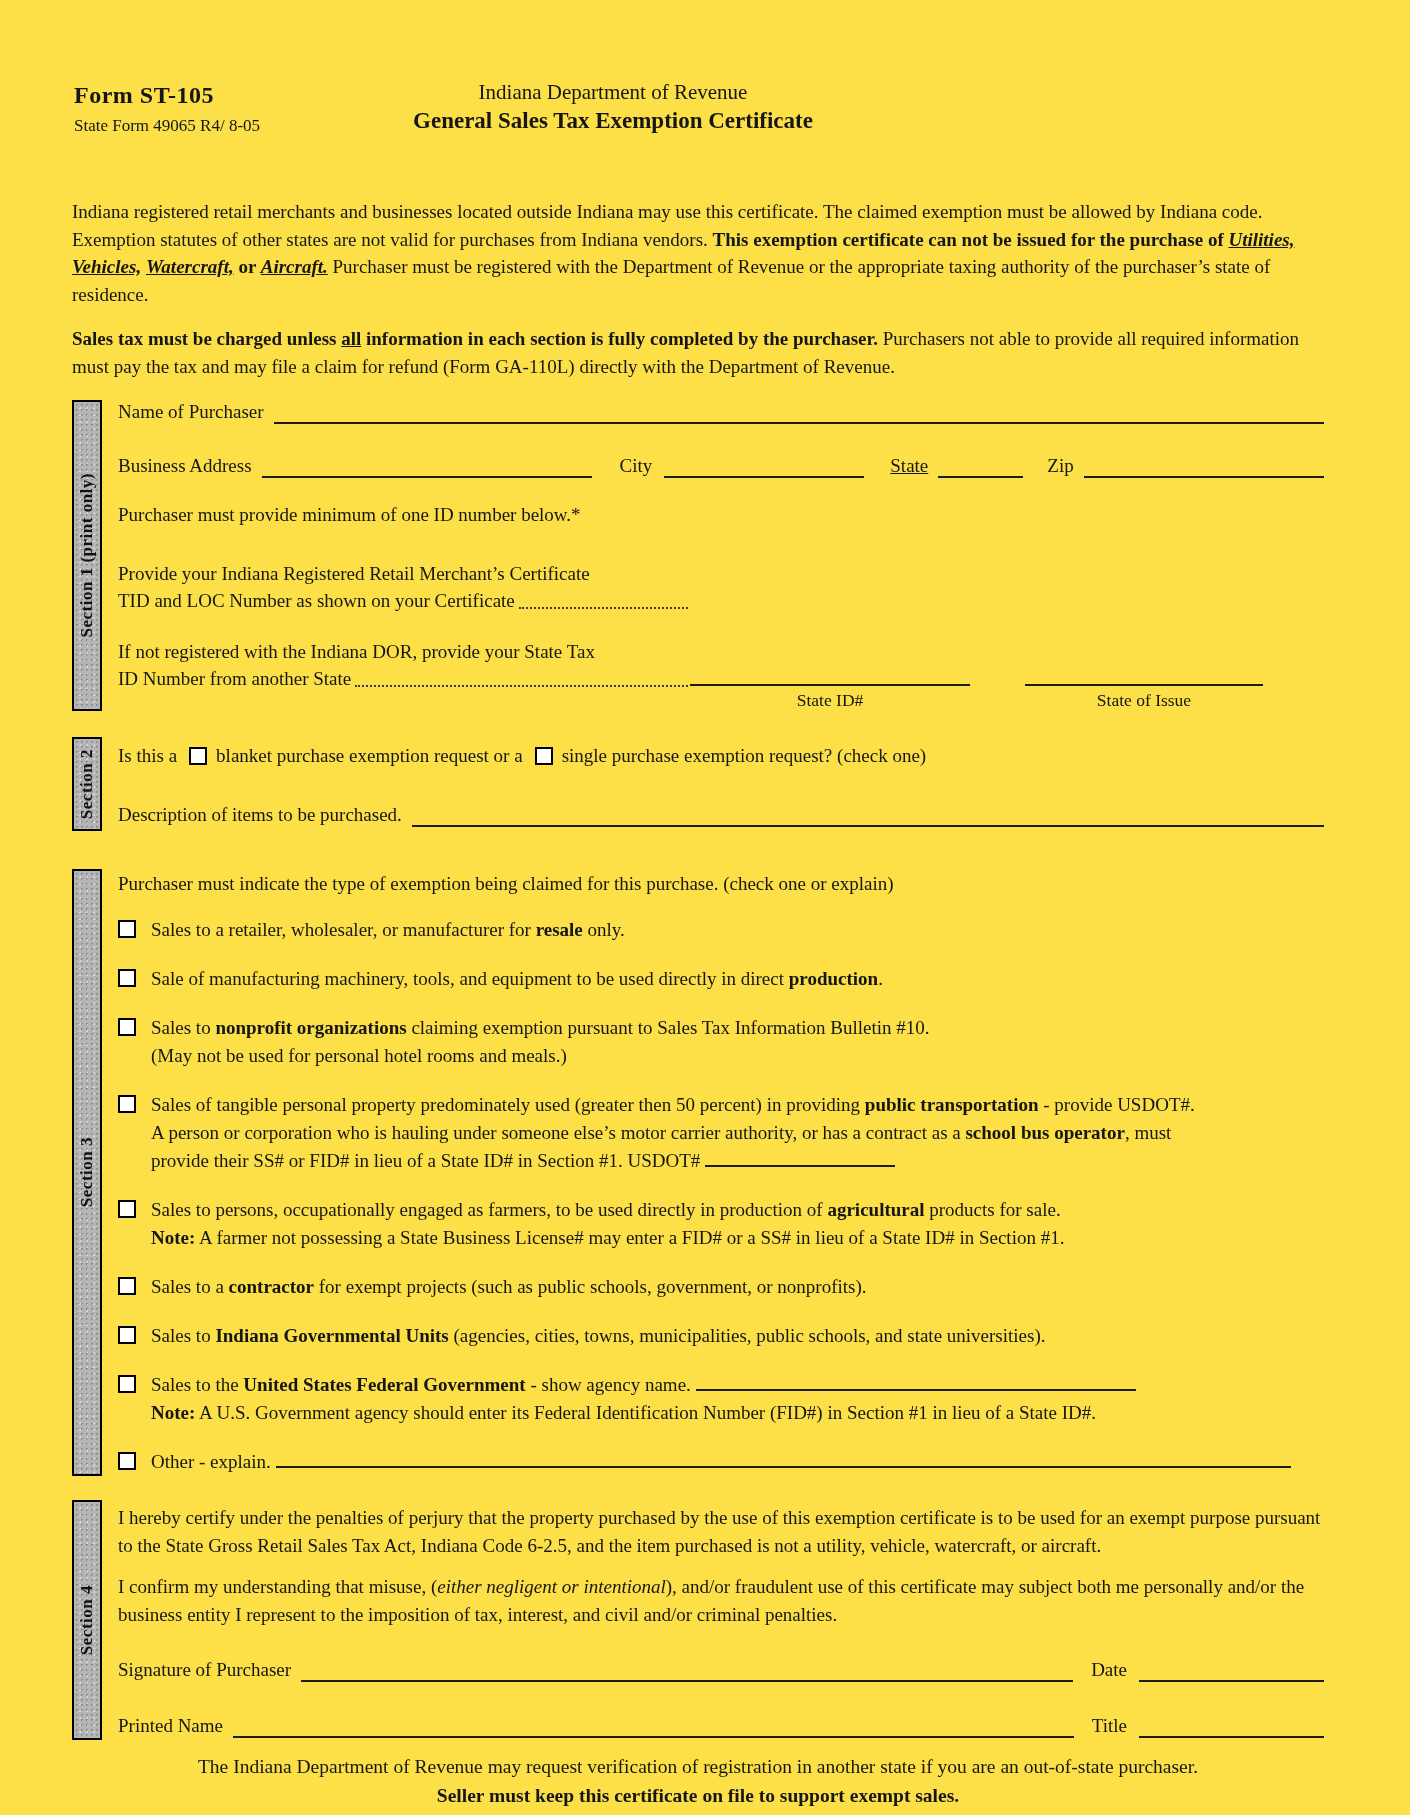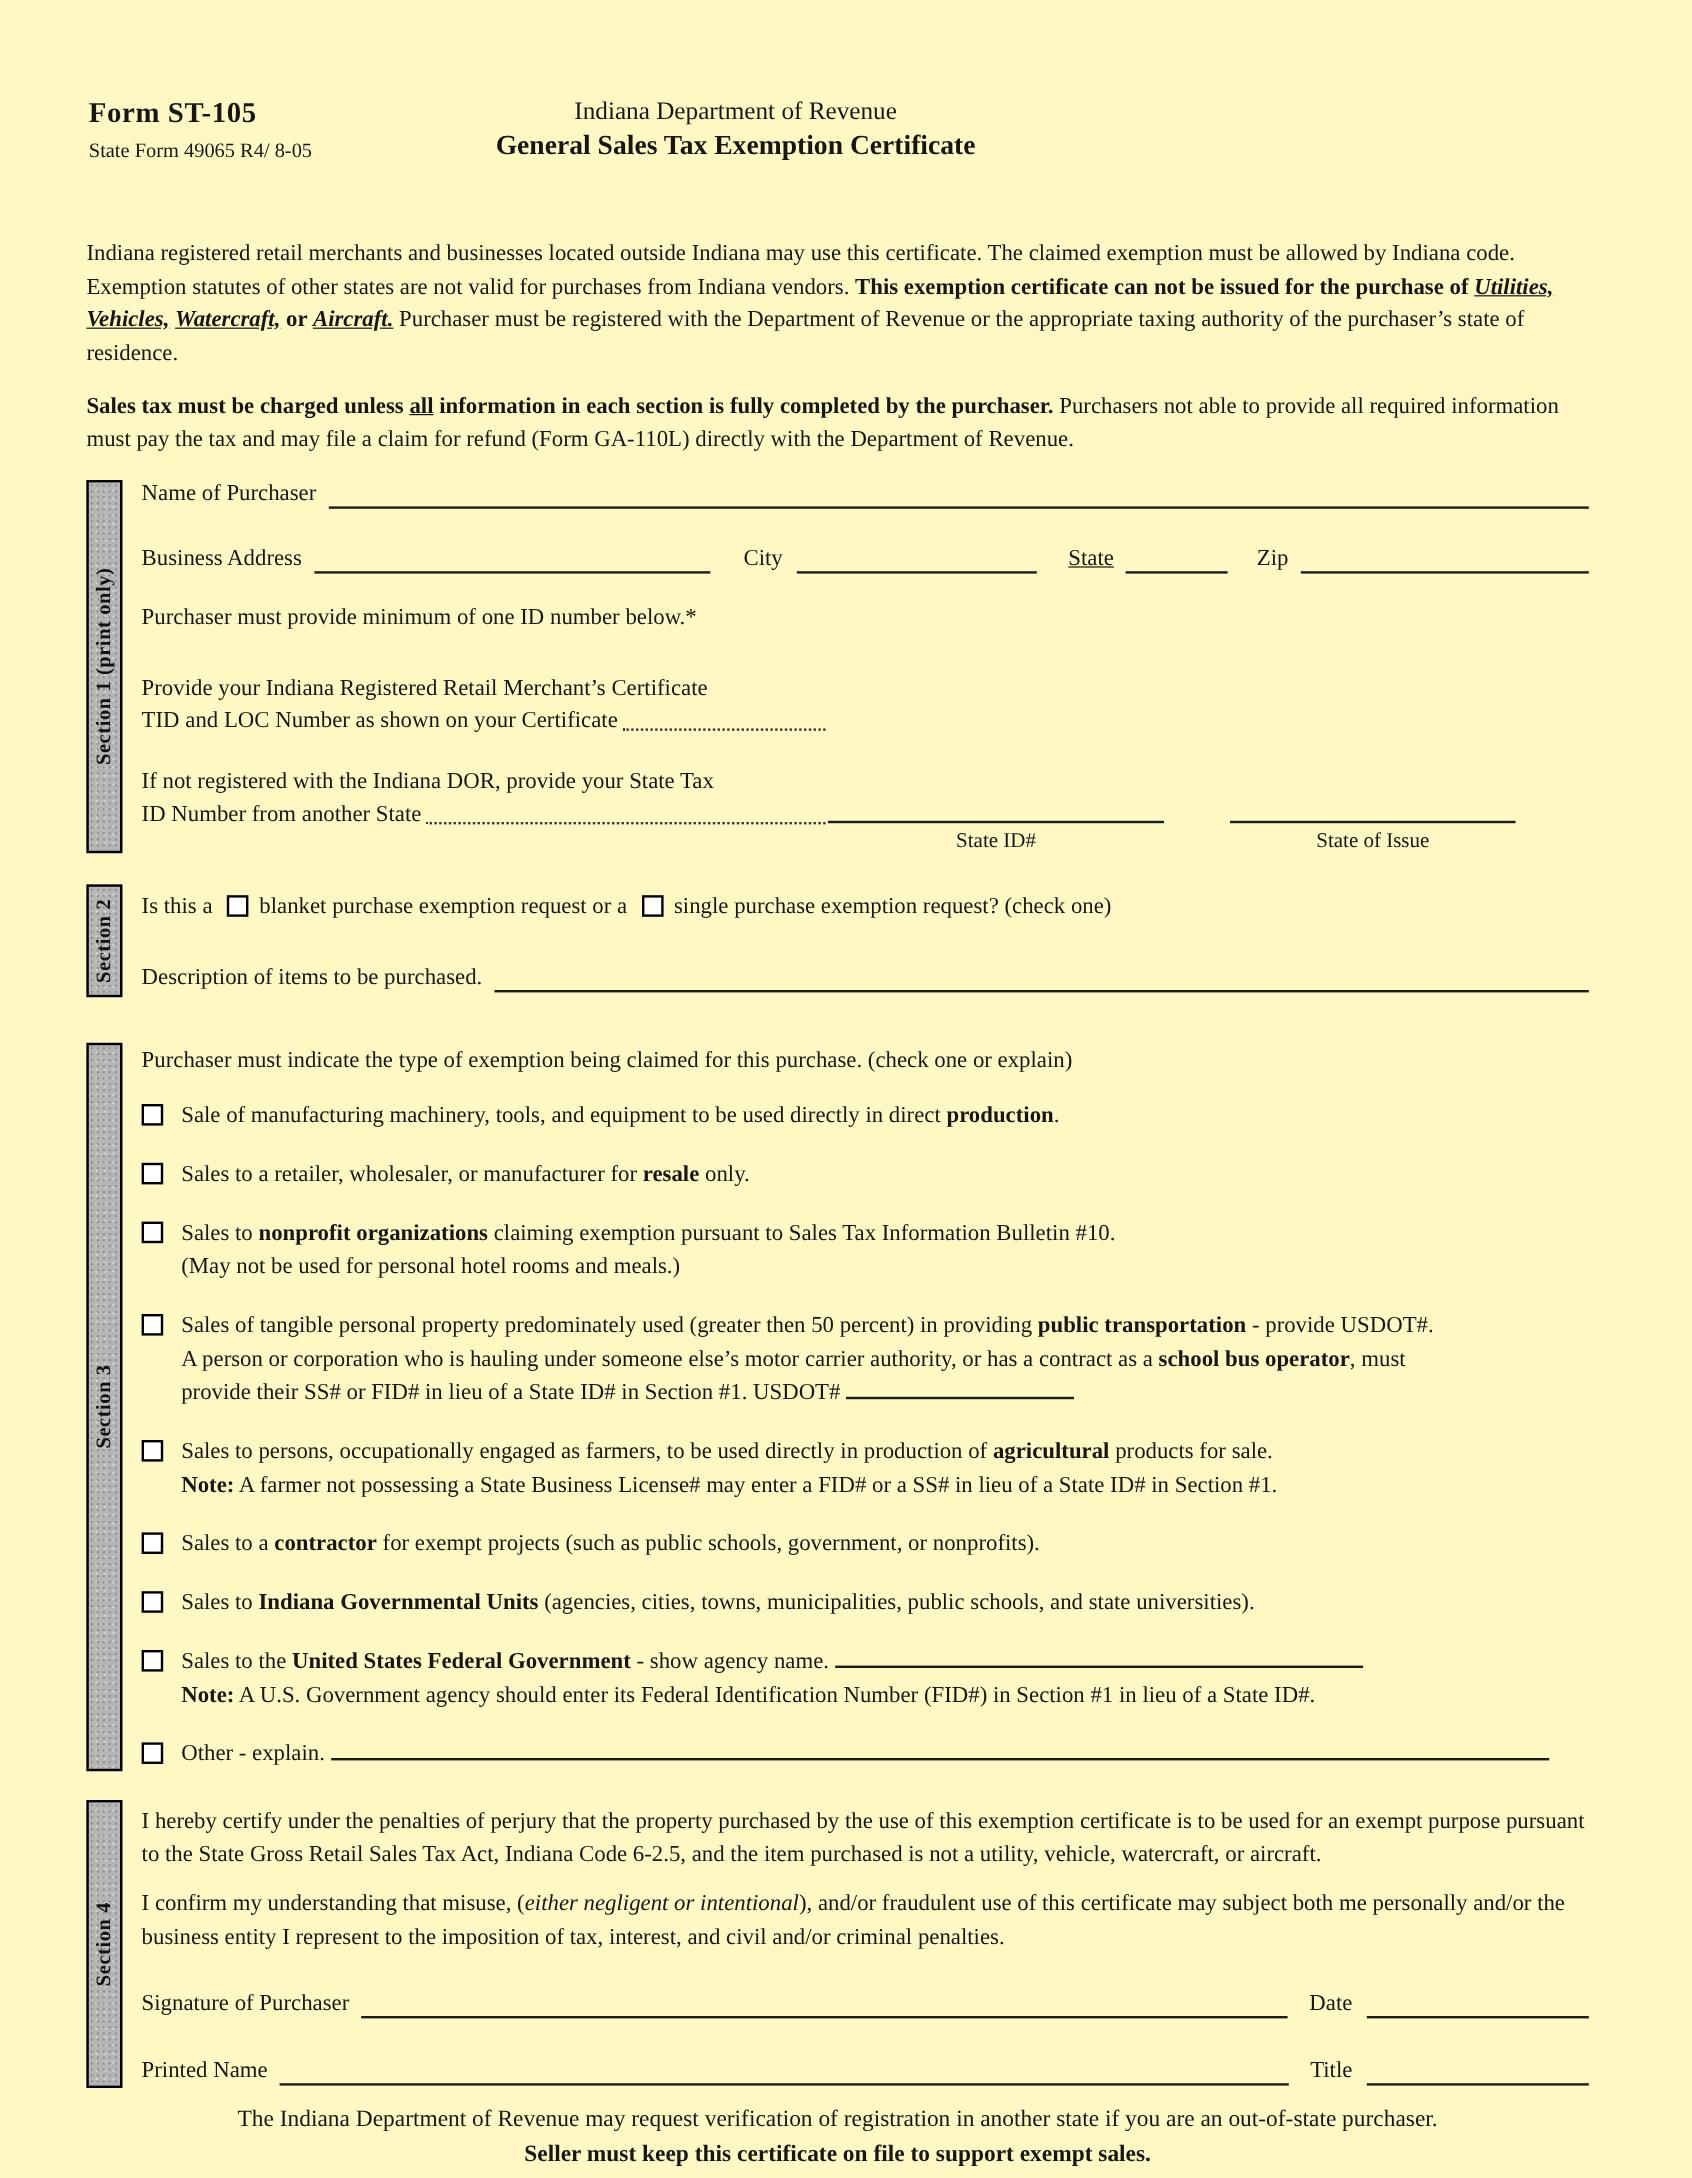--- a/index.html
+++ b/index.html
@@ -1,16 +1,16 @@
 <!DOCTYPE html>
 <html><head>
 <meta charset="utf-8">
 <style>
   html,body{margin:0;padding:0;background:#e8e8e8;}
-  .page{position:relative;width:1410px;height:1815px;background:#fef9c3;margin:0 auto;
+  .page{position:relative;width:1410px;height:1815px;background:#fde047;margin:0 auto;
         font-family:"Liberation Serif","DejaVu Serif",serif;color:#161616;overflow:hidden;}
   .content{position:absolute;left:72px;top:80px;width:1252px;}
 
   
   .header{position:relative;height:84px;}
   .form-no{position:absolute;left:2px;top:2px;font-size:24px;font-weight:bold;letter-spacing:.5px;}
   .state-form{position:absolute;left:2px;top:36px;font-size:17px;}
   .hdr-center{position:absolute;left:0;right:170px;top:0;text-align:center;}
   .dept{font-size:21px;}
   .doc-title{font-size:23px;font-weight:bold;margin-top:3px;}
@@ -178,25 +178,25 @@
 
     <div class="section sec3">
       <div class="bar">
         <span class="bar-label">Section 3</span>
       </div>
       <div class="sec-content">
         <div class="sec3-heading">Purchaser must indicate the type of exemption being claimed for this purchase.  (check one or explain)</div>
         <div id="exemption-list">
             <div class="item">
               <span class="cb"></span>
+              <div class="item-text"><span class="run">Sales to a retailer, wholesaler, or manufacturer for </span><span class="run-b">resale</span><span class="run"> only.</span></div>
+            </div>
+            <div class="item">
+              <span class="cb"></span>
               <div class="item-text"><span class="run">Sale of manufacturing machinery, tools, and equipment to be used directly in direct </span><span class="run-b">production</span><span class="run">.</span></div>
-            </div>
-            <div class="item">
-              <span class="cb"></span>
-              <div class="item-text"><span class="run">Sales to a retailer, wholesaler, or manufacturer for </span><span class="run-b">resale</span><span class="run"> only.</span></div>
             </div>
             <div class="item">
               <span class="cb"></span>
               <div class="item-text"><span class="run">Sales to </span><span class="run-b">nonprofit organizations</span><span class="run"> claiming exemption pursuant to Sales Tax Information Bulletin #10.</span><br><span class="run">(May not be used for personal hotel rooms and meals.)</span></div>
             </div>
             <div class="item">
               <span class="cb"></span>
               <div class="item-text"><span class="run">Sales of tangible personal property predominately used (greater then 50 percent) in providing </span><span class="run-b">public transportation</span><span class="run"> - provide USDOT#.</span><br><span class="run">A person or corporation who is hauling under someone else’s motor carrier authority, or has a contract as a </span><span class="run-b">school bus operator</span><span class="run">, must</span><br><span class="run">provide their SS# or FID# in lieu of a State ID# in Section #1.    USDOT# </span><span class="fill" style="width: 190px;"></span></div>
             </div>
             <div class="item">

